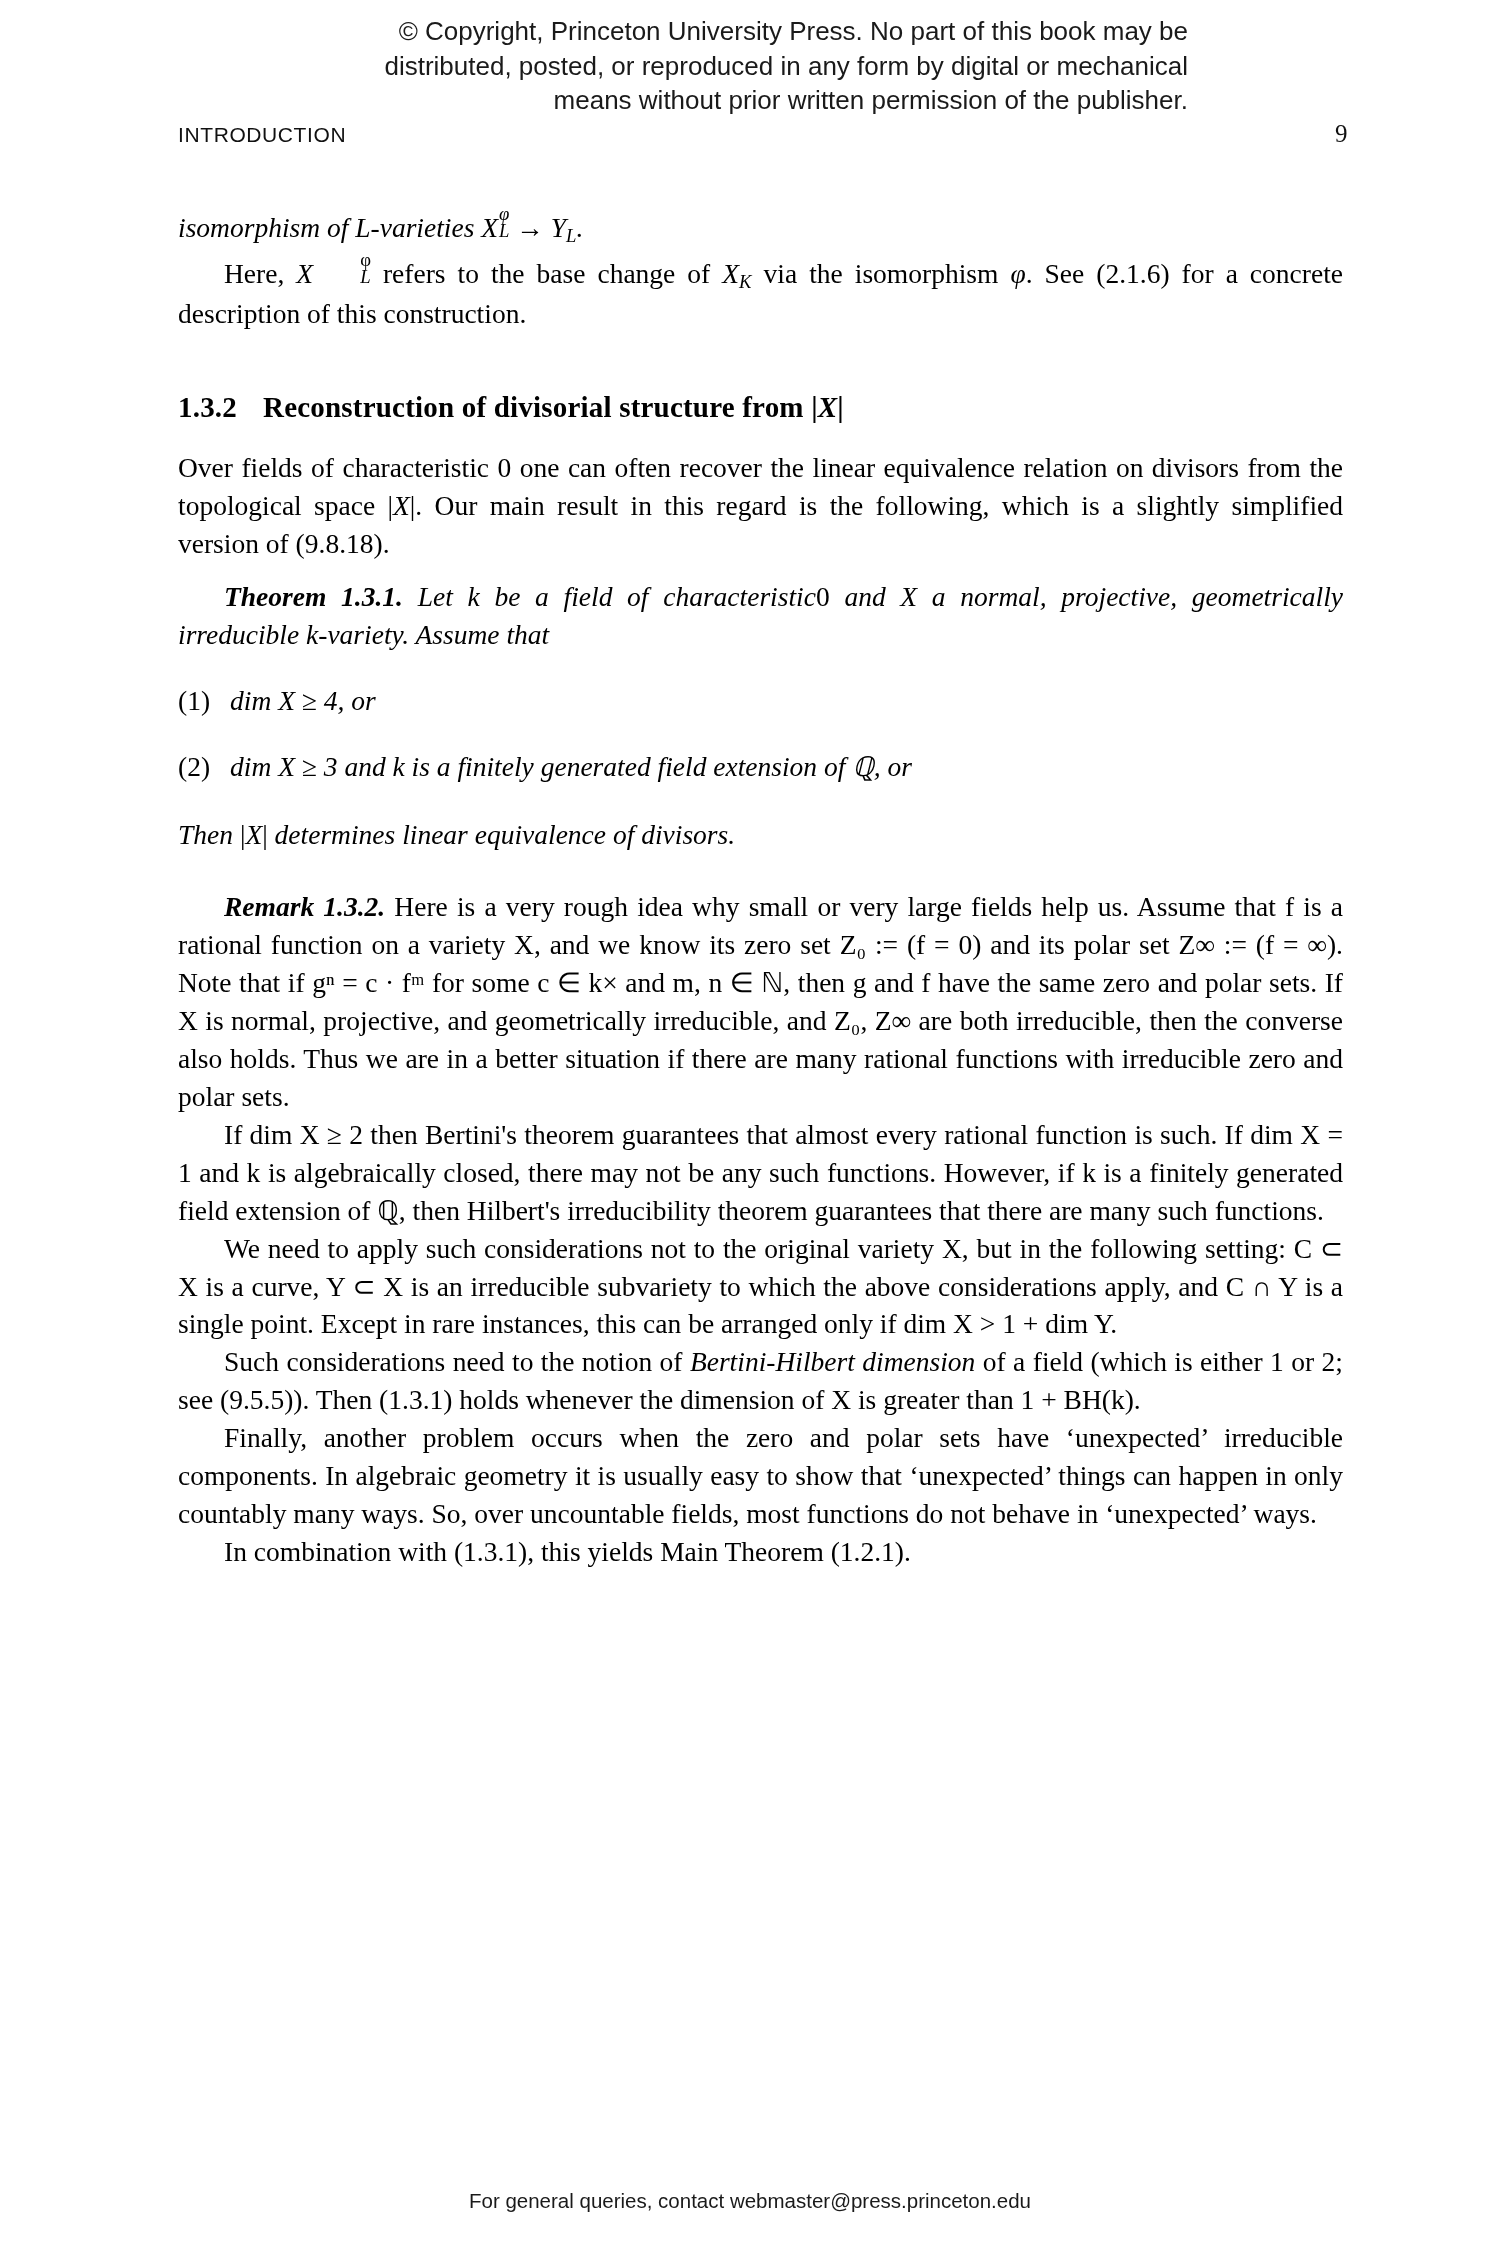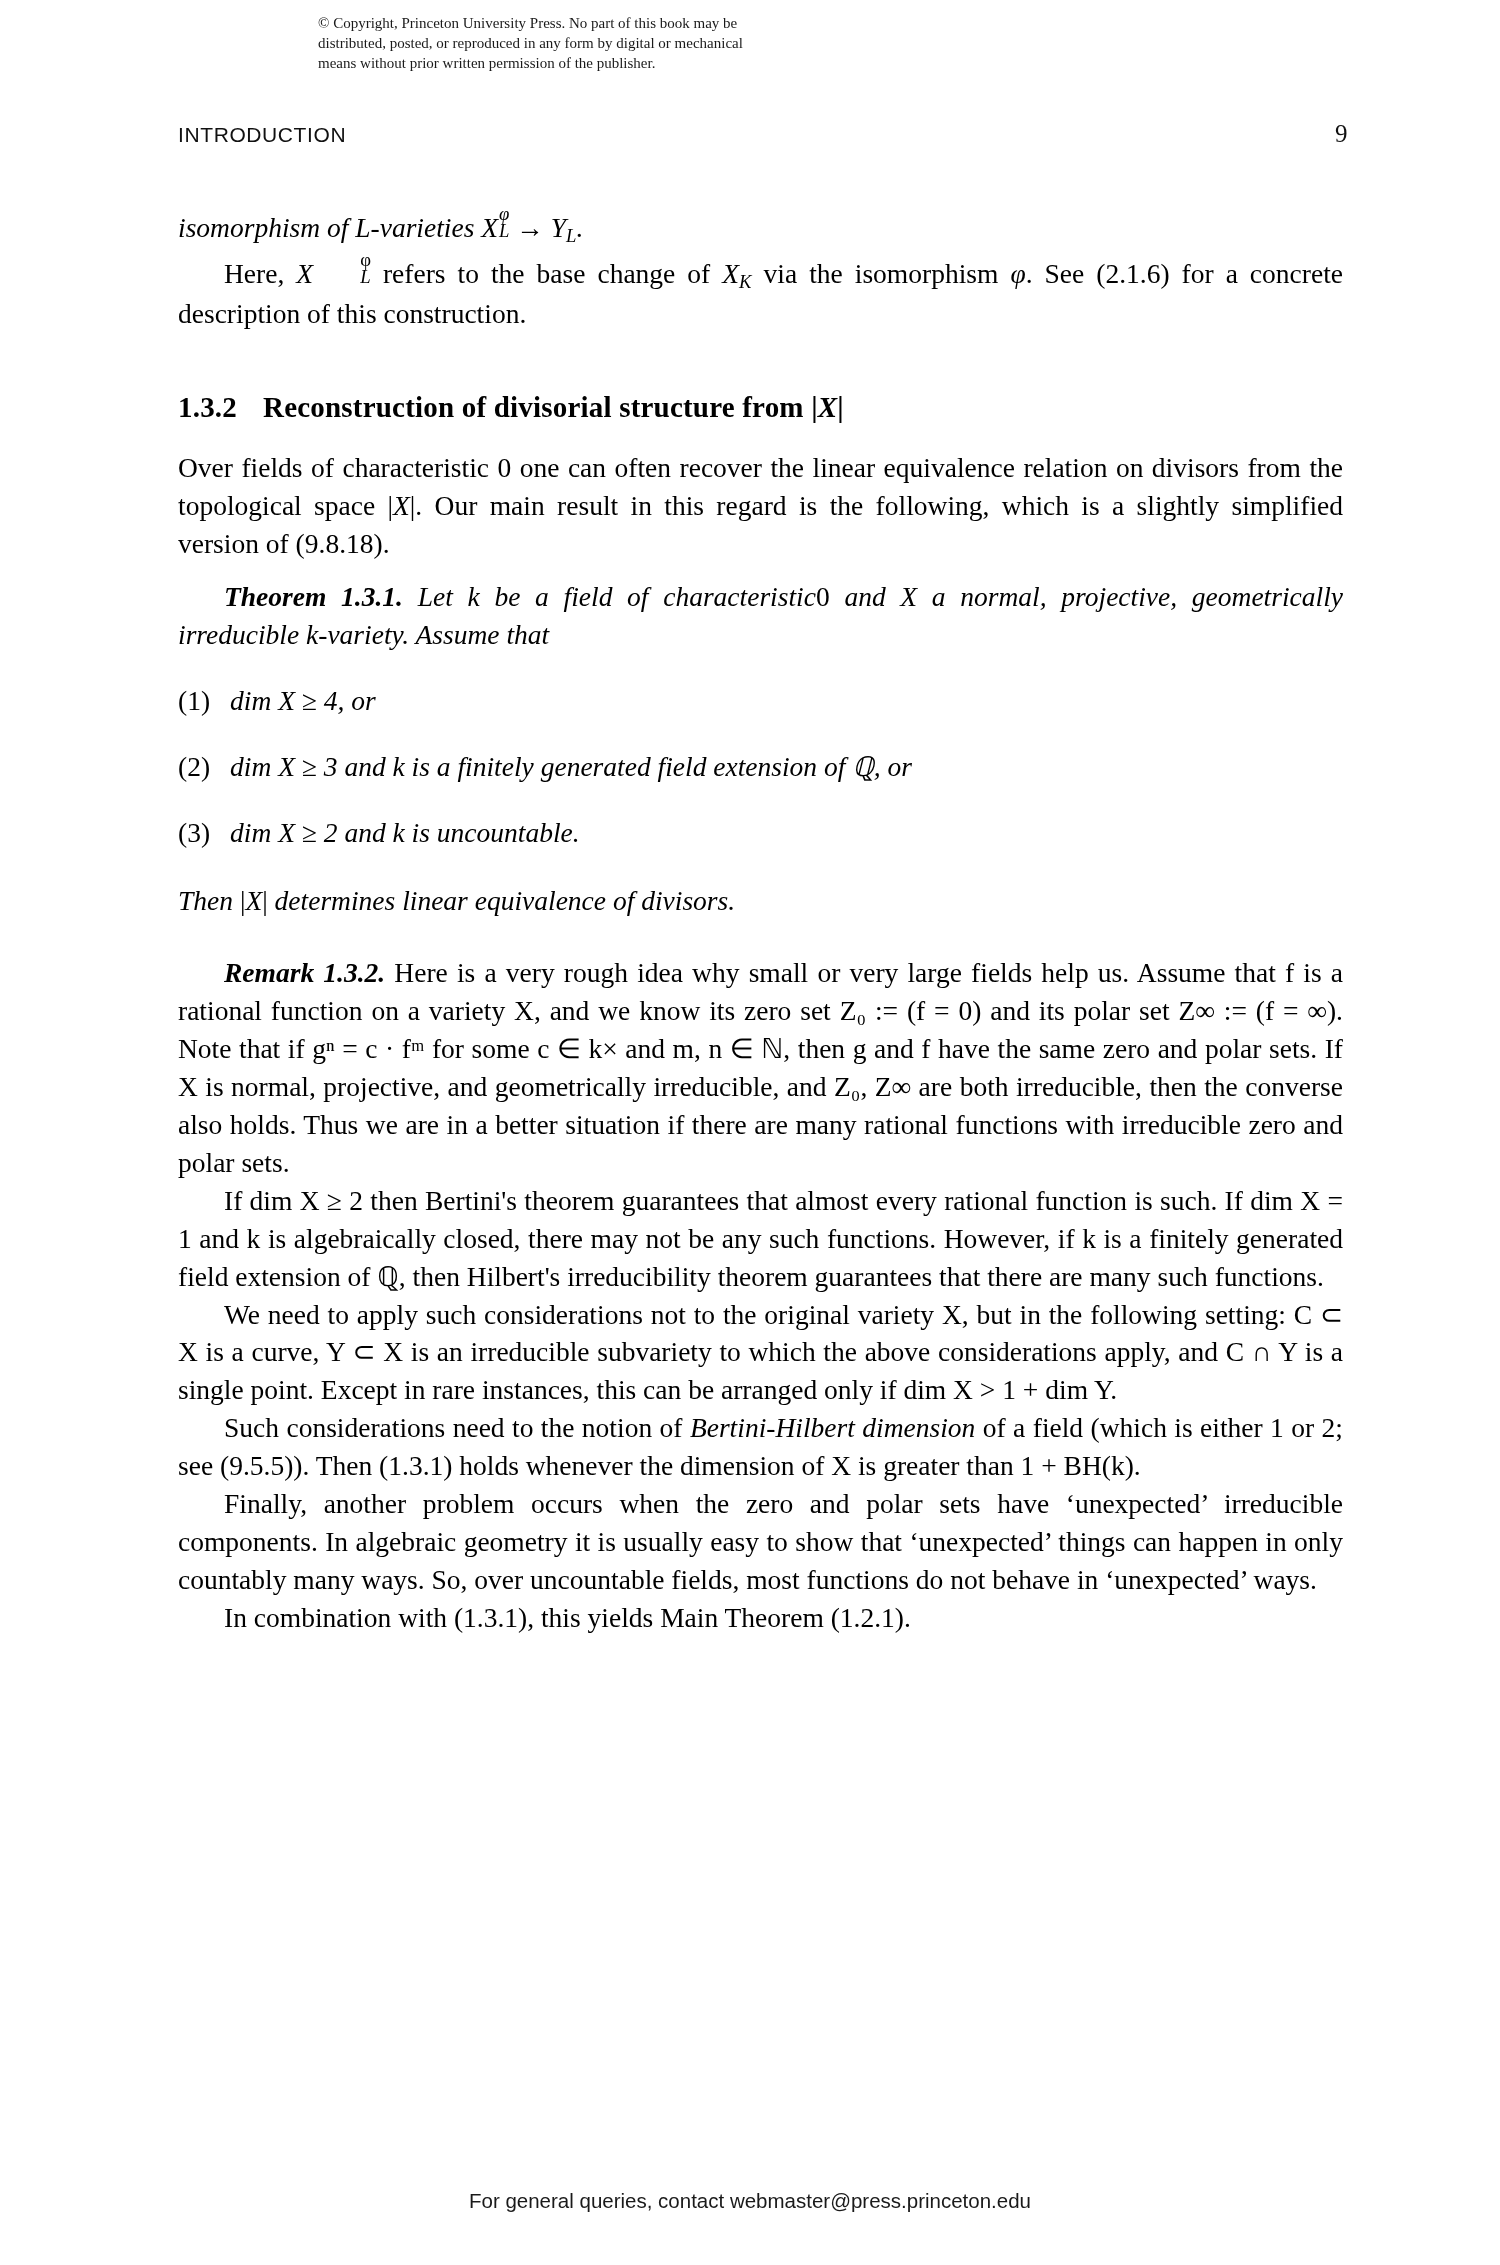--- a/index.html
+++ b/index.html
@@ -20,25 +20,25 @@
     width: 1500px;
     height: 2265px;
     box-sizing: border-box;
   }
   
   .copyright {
     position: absolute;
     top: 14px;
     left: 318px;
     width: 870px;
-    font-family: Liberation Serif, serif;
-    font-size: 15px;
+    font-family: Liberation Sans, sans-serif;
+    font-size: 26px;
     line-height: 1.33;
     color: #1a1a1a;
-    text-align: left;
+    text-align: right;
   }
   
   .runhead {
     position: absolute;
     top: 120px;
     left: 178px;
     width: 1170px;
     font-family: "Liberation Sans", sans-serif;
     font-size: 21px;
     letter-spacing: 0.6px;
@@ -186,23 +186,20 @@
       <span class="it">Let k be a field of characteristic</span><span class="up">0</span>
       <span class="it">and X a normal, projective, geometrically irreducible k-variety. Assume that</span>
     </div>
 
     <div class="list-item">
       <span class="lbl">(1)</span><span>dim X ≥ 4, or</span>
     </div>
     <div class="list-item">
       <span class="lbl">(2)</span><span>dim X ≥ 3 and k is a finitely generated field extension of ℚ, or</span>
     </div>
-    <div class="list-item">
-      <span class="lbl">(3)</span><span>dim X ≥ 2 and k is uncountable.</span>
-    </div>
 
     <div class="then-line">
       <span>Then</span>
       <span class="nobrk up">|<span class="mathit">X</span>|</span>
       <span>determines linear equivalence of divisors.</span>
     </div>
 
     <div class="para remark indent">
       <span class="bf">Remark 1.3.2.</span>
       <span>Here is a very rough idea why small or very large fields help us. Assume that f is a rational function on a variety X, and we know its zero set Z₀ := (f = 0) and its polar set Z∞ := (f = ∞). Note that if gⁿ = c · fᵐ for some c ∈ k× and m, n ∈ ℕ, then g and f have the same zero and polar sets. If X is normal, projective, and geometrically irreducible, and Z₀, Z∞ are both irreducible, then the converse also holds. Thus we are in a better situation if there are many rational functions with irreducible zero and polar sets.</span>

